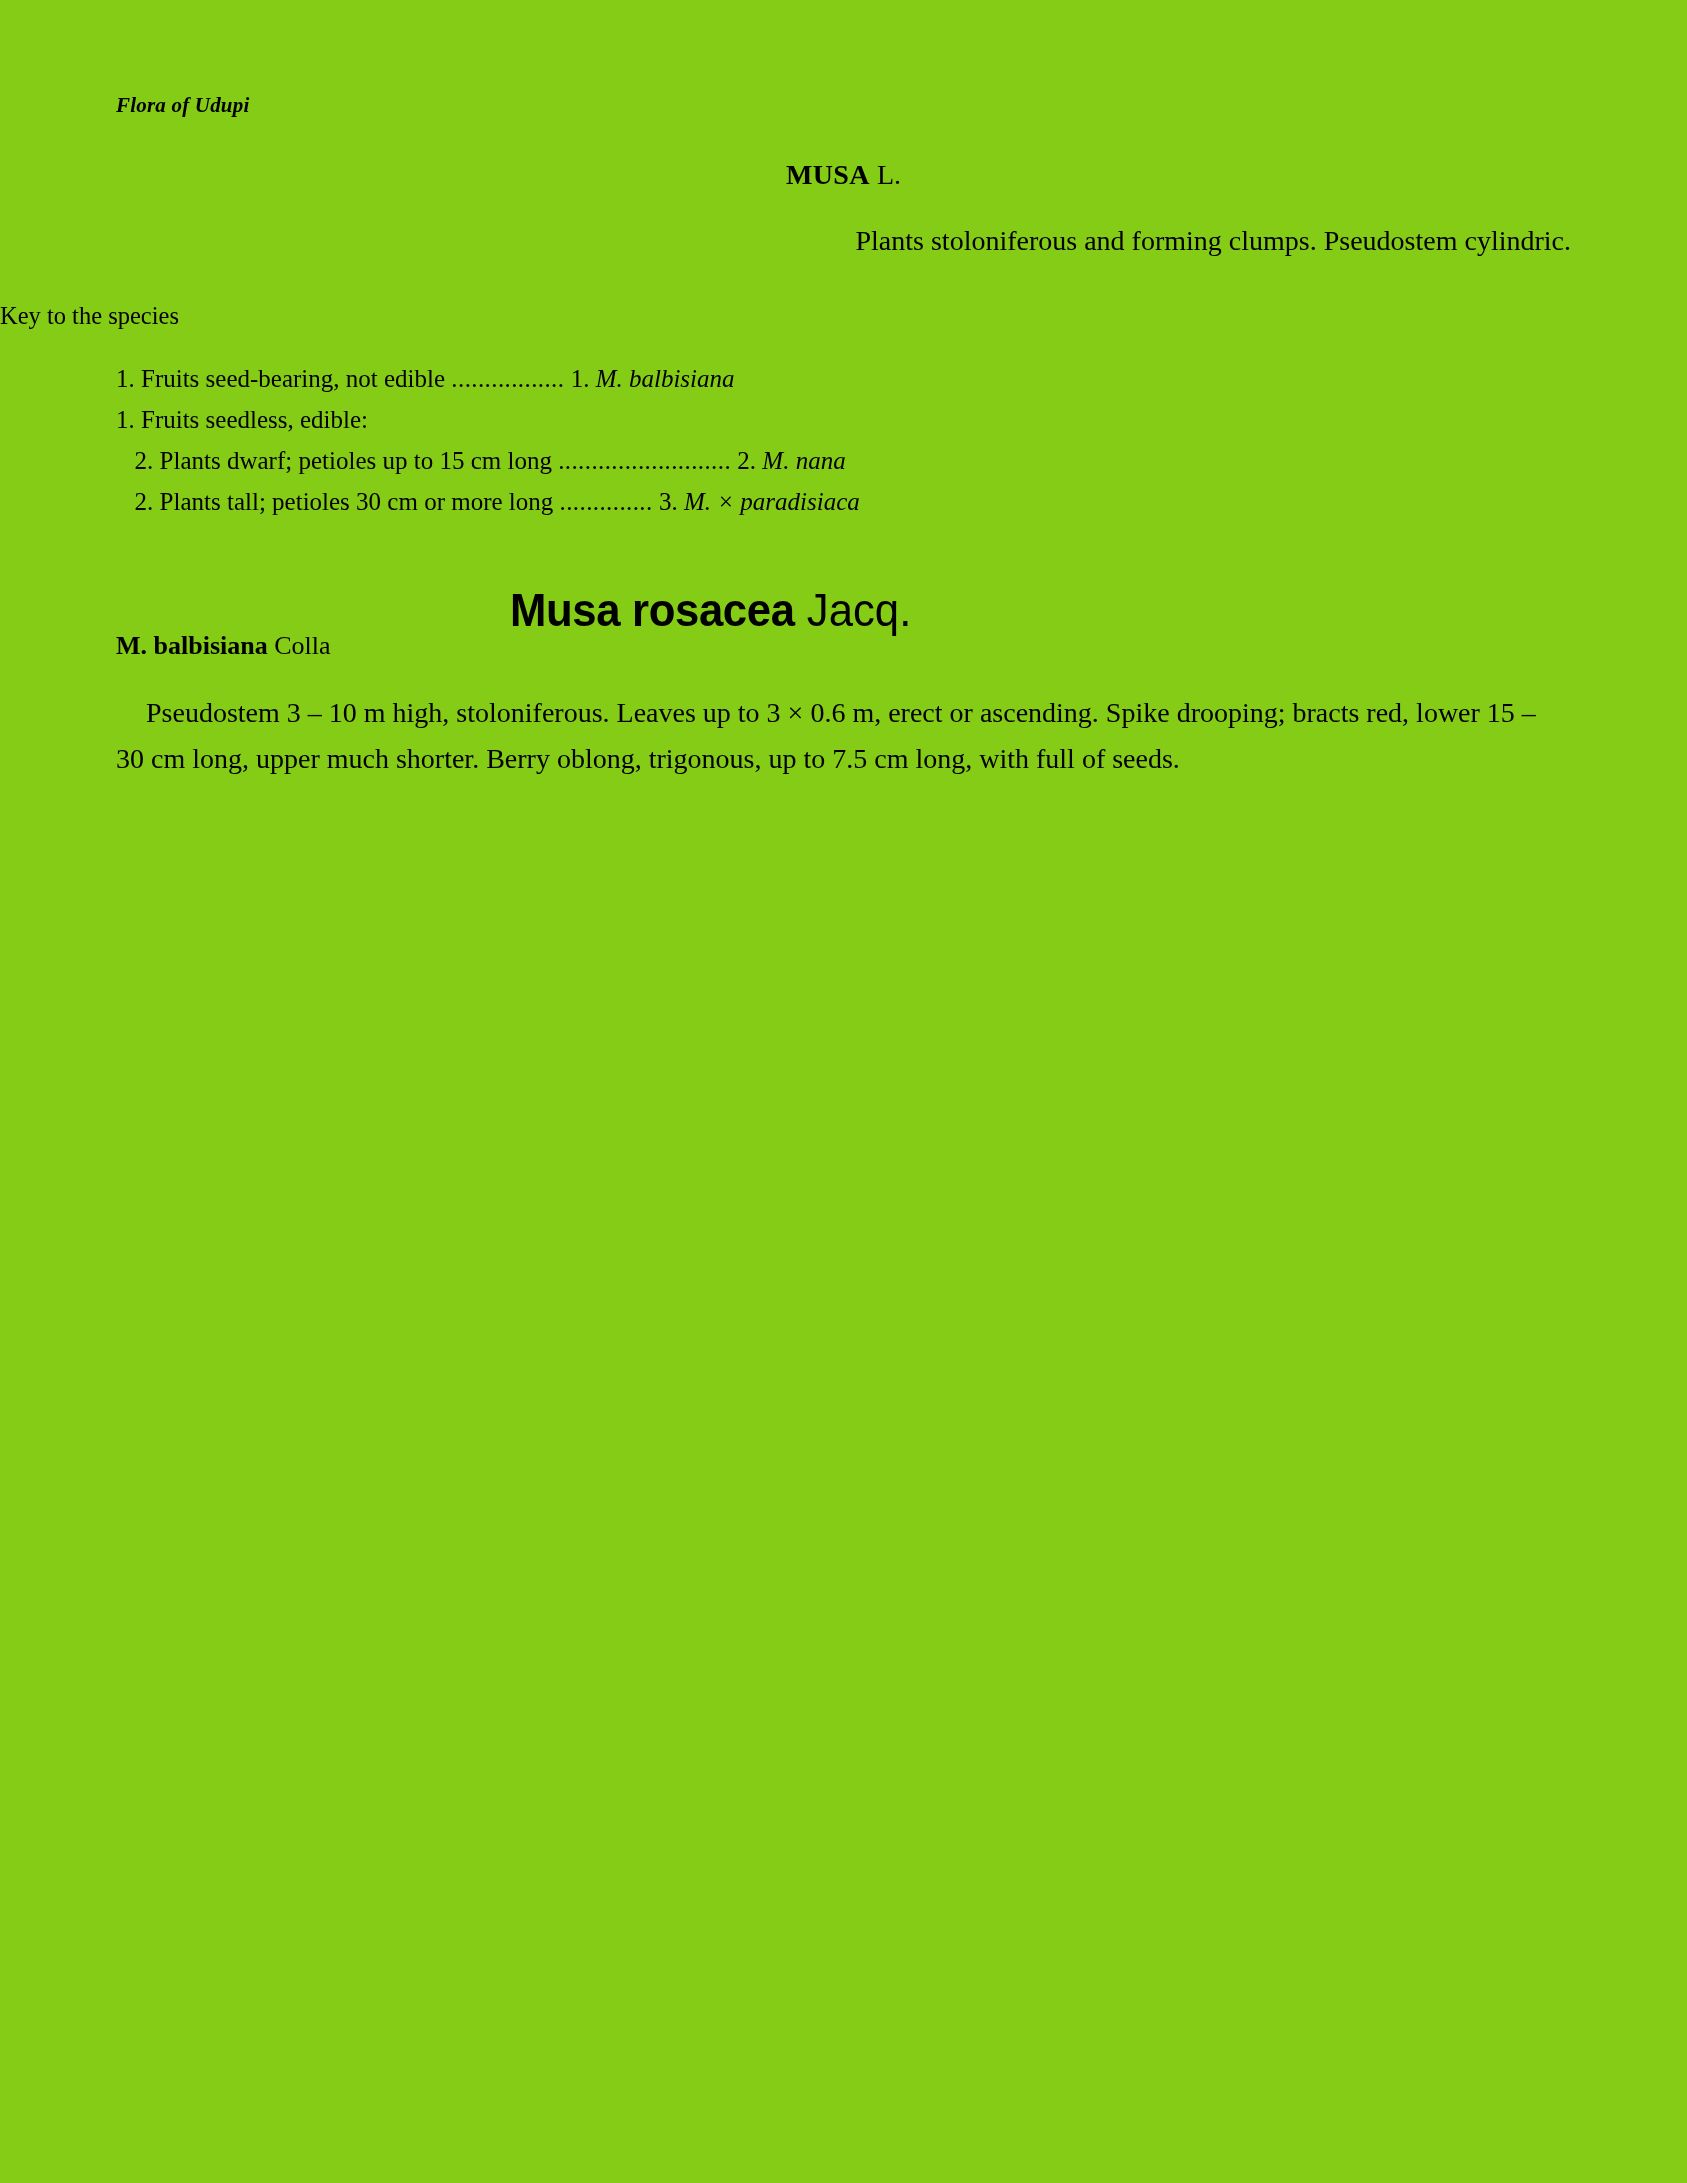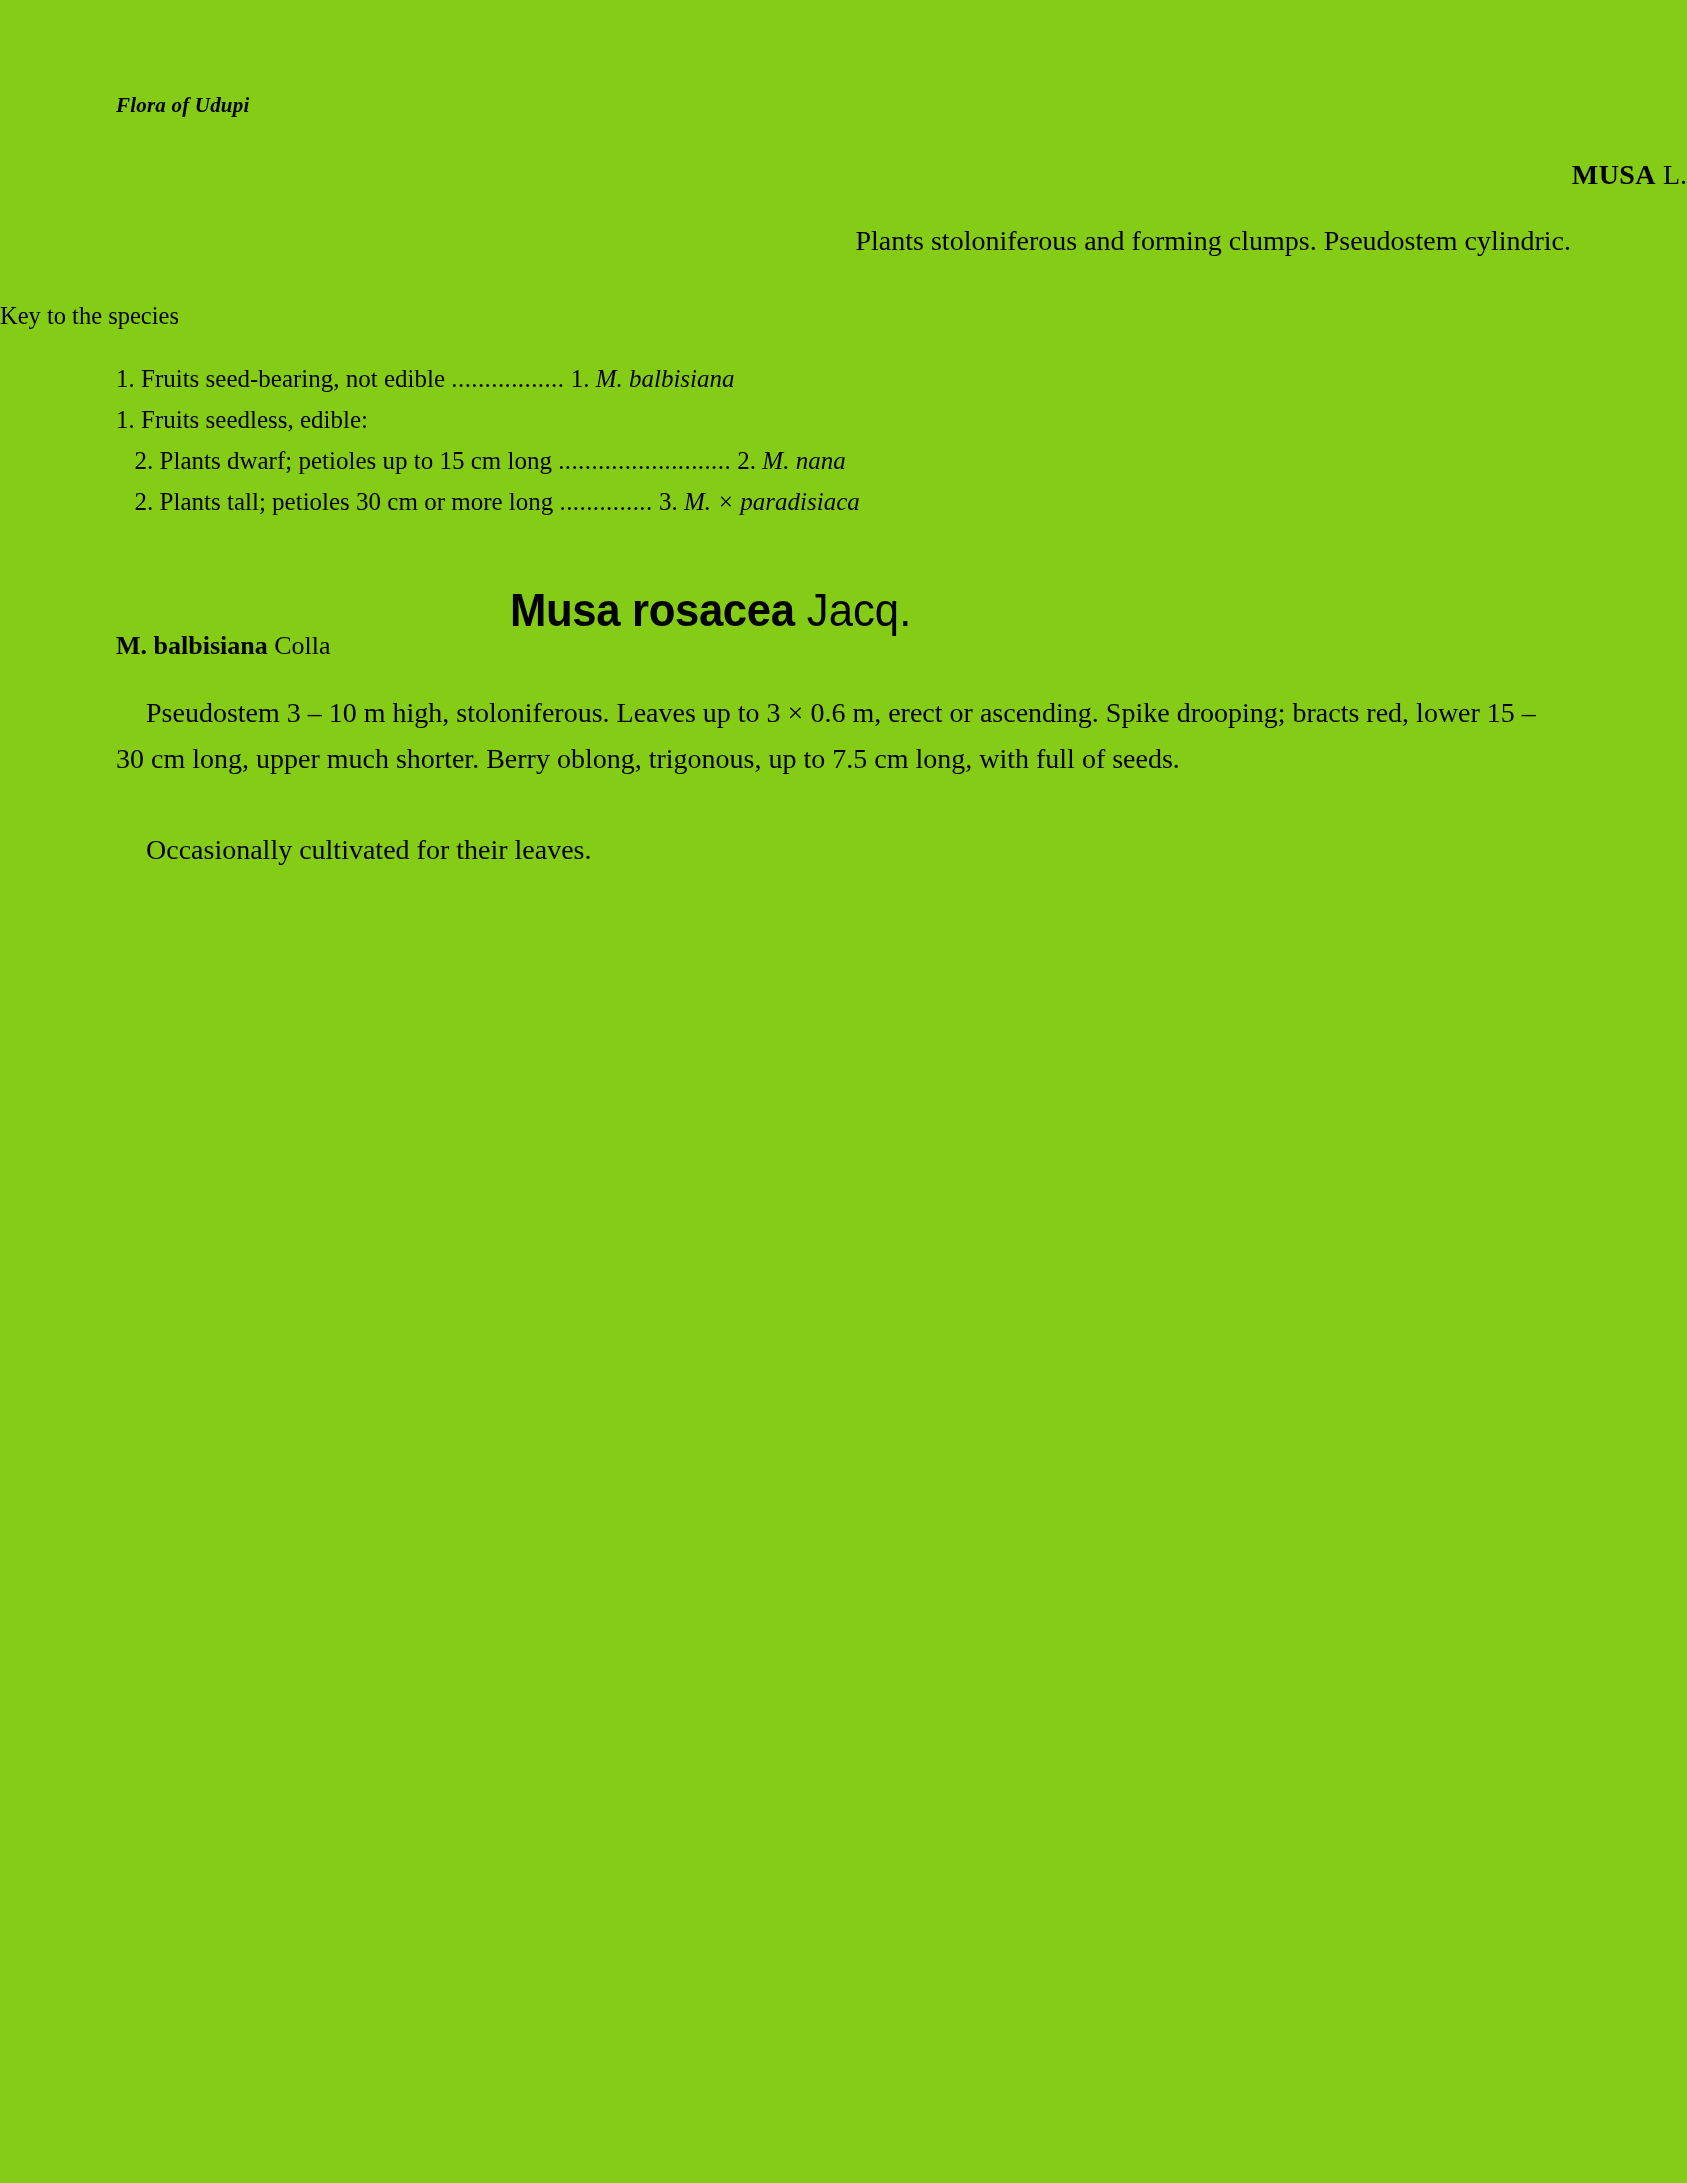--- a/index.html
+++ b/index.html
@@ -34,21 +34,21 @@
     letter-spacing: 0.2px;
     white-space: nowrap;
   }
 
   
   .genus-heading {
     position: absolute;
     left: 0;
     right: 0;
     top: 160px;
-    text-align: right;
+    text-align: center;
     font-size: 28px;
     line-height: 1.1;
     white-space: nowrap;
   }
   .genus-heading .genus-name {
     font-weight: bold;
     letter-spacing: 0.4px;
   }
   .genus-heading .genus-author {
     font-weight: normal;
@@ -189,16 +189,15 @@
   <div class="species-banner">
     <span class="sp-name">Musa rosacea</span><span> </span><span class="sp-author">Jacq.</span>
   </div>
 
   <div class="accepted-name">
     <span class="an-name">M. balbisiana</span><span> </span><span class="an-author">Colla</span>
   </div>
 
   <div class="body-para p1"><span class="lead-indent"></span><span>Pseudostem 3 – 10 m high, stoloniferous. Leaves up to 3 × 0.6 m, erect or ascending. Spike drooping; bracts red, lower 15 – 30 cm long, upper much shorter. Berry oblong, trigonous, up to 7.5 cm long, with full of seeds.</span></div>
 
-  <div class="body-para p2"><span class="lead-indent"></span><span>Occasionally cultivated for their leaves.</span></div>
 
 </div>
 
 
 </body></html>

